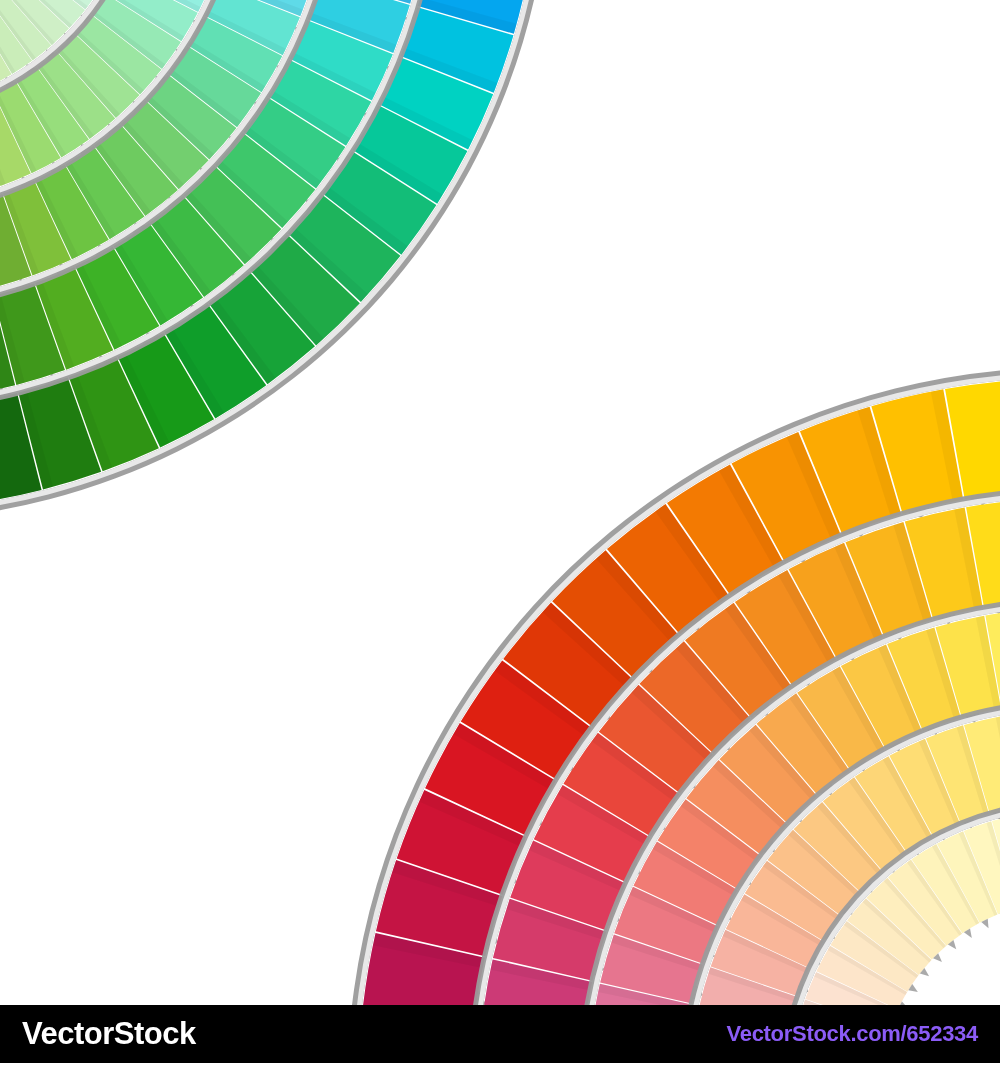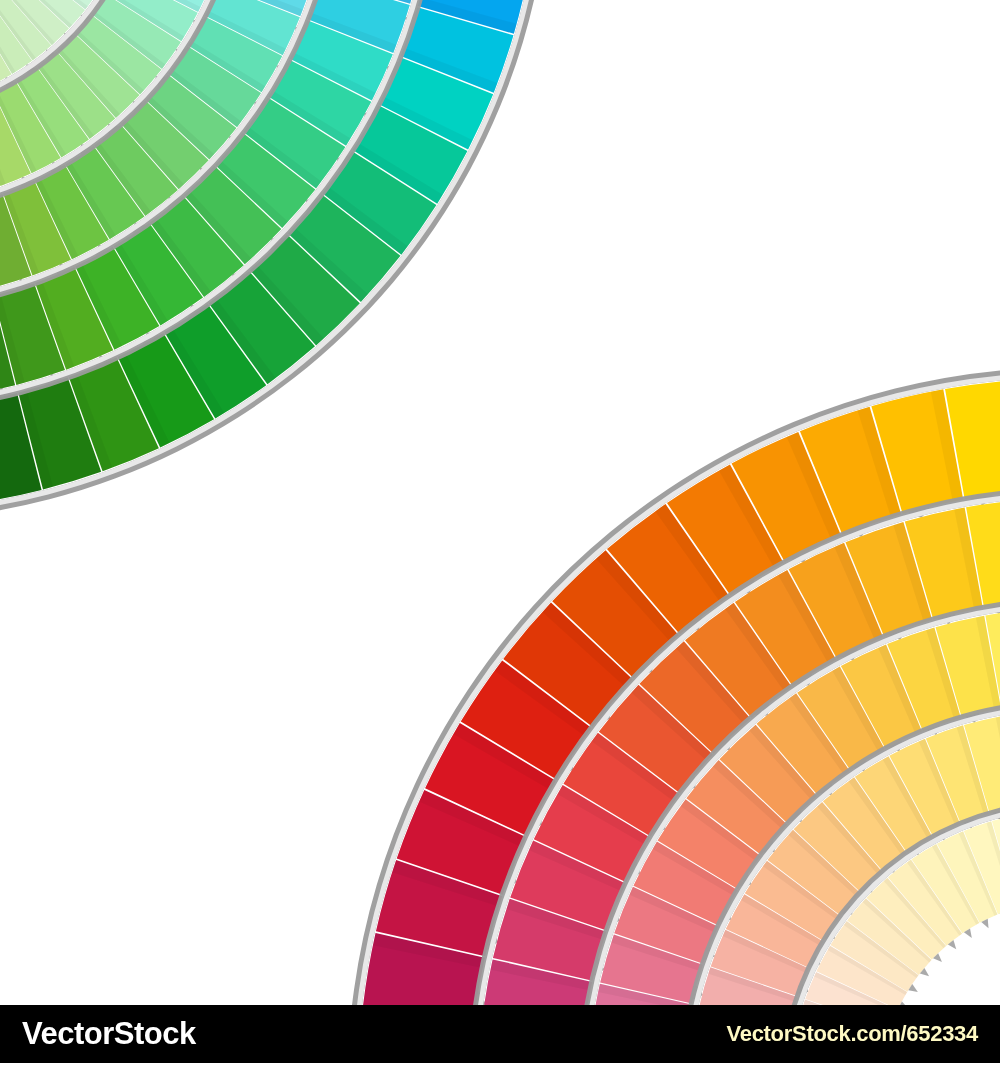--- a/index.html
+++ b/index.html
@@ -47,21 +47,21 @@
     font-weight: bold;
     letter-spacing: -0.5px;
     font-family: "Liberation Sans", sans-serif;
     white-space: nowrap;
   }
   #footer .url {
     position: absolute;
     right: 22px;
     top: 50%;
     transform: translateY(-50%);
-    color: #fef9c3;
+    color: #8b5cf6;
     font-size: 22px;
     font-weight: bold;
     letter-spacing: -0.3px;
     font-family: "Liberation Sans", sans-serif;
     white-space: nowrap;
   }
 </style>
 </head>
 <body>
 

